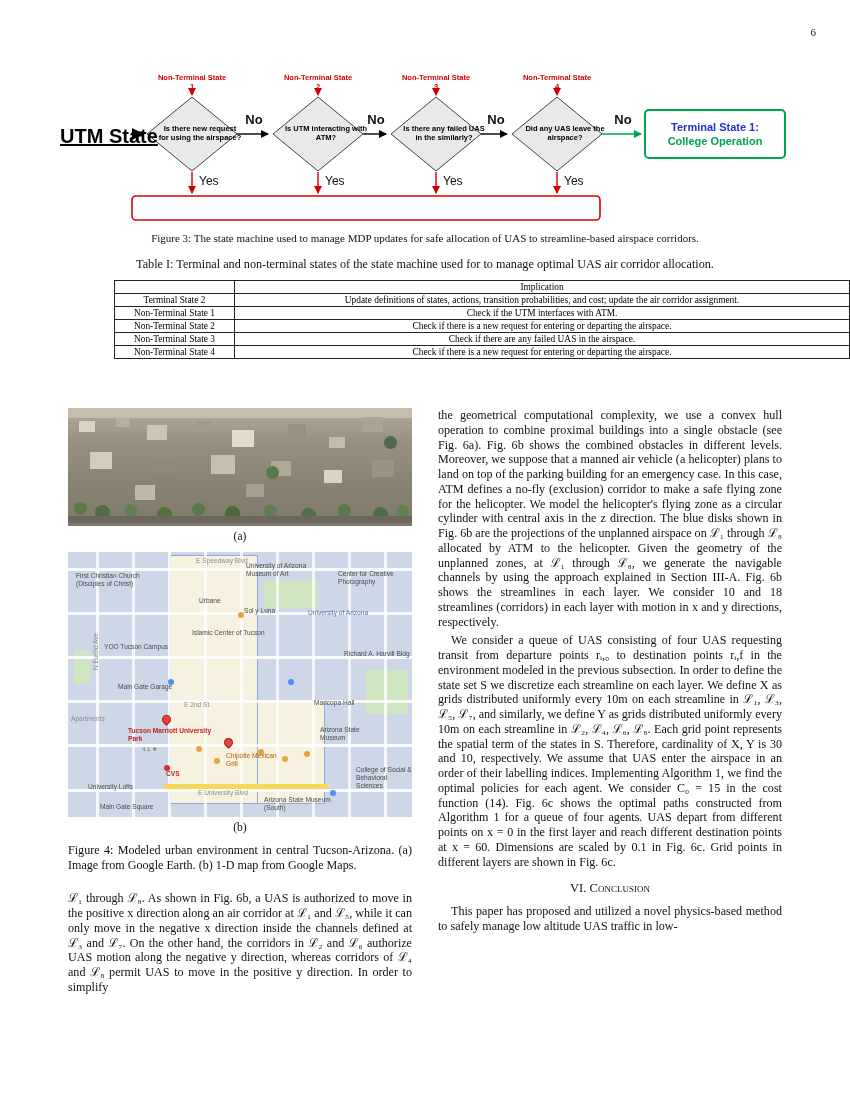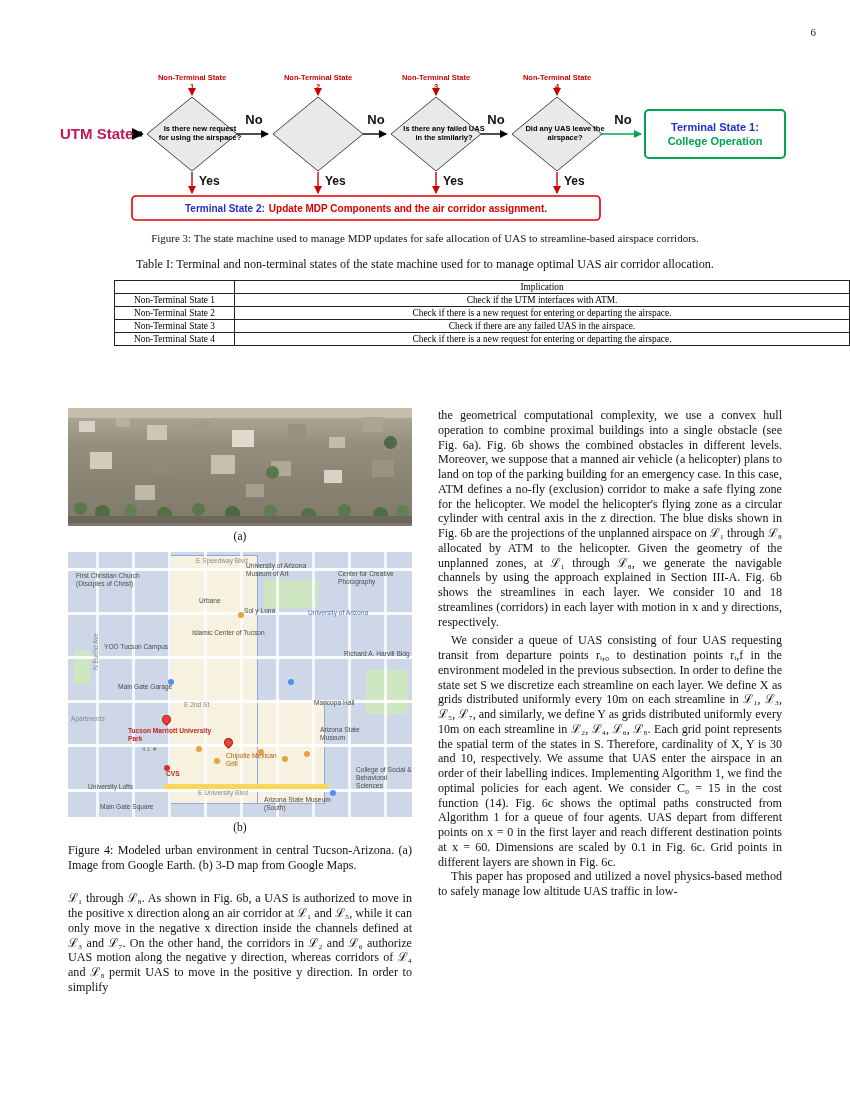--- a/index.html
+++ b/index.html
@@ -6,30 +6,30 @@
   html,body { background:#ffffff; }
   .page { position:relative; width:850px; height:1100px; background:#ffffff;
           font-family:"Liberation Serif", serif; color:#111; overflow:hidden; }
 
   .pageno { position:absolute; top:26px; right:34px; font-size:11px; color:#222; }
 
   
   .diagram { position:absolute; left:60px; top:74px; width:730px; height:150px;
              font-family:"Liberation Sans", sans-serif; }
   .diagram svg { position:absolute; left:0; top:0; }
-  .utm { position:absolute; left:0px; top:51px; font-size:15px; font-weight:bold; color:#be185d; white-space:nowrap; }
+  .utm { position:absolute; left:0px; top:51px; font-size:20px; font-weight:bold; color:#000000; white-space:nowrap;text-decoration:underline; }
   .ntlabel { position:absolute; top:0; width:70px; text-align:center; font-size:7.5px;
              font-weight:bold; color:#cc0000; line-height:1.15; }
   .nt1{left:97px;} .nt2{left:223px;} .nt3{left:341px;} .nt4{left:462px;}
   .q { position:absolute; top:32px; width:84px; height:54px; display:flex; align-items:center;
        justify-content:center; text-align:center; font-size:7.5px; font-weight:bold; line-height:1.2; color:#000;margin-left:8px; }
   .q1{left:90px;} .q2{left:216px;} .q3{left:334px;} .q4{left:455px;}
   .no { position:absolute; top:38px; font-size:13px; font-weight:bold; transform:translateX(-50%); }
   .no1{left:194px;} .no2{left:316px;} .no3{left:436px;} .no4{left:563px;}
-  .yes { position:absolute; top:100px; font-size:12px; font-weight:bold; }
+  .yes { position:absolute; top:100px; font-size:12px; font-weight:normal; }
   .yes1{left:139px;} .yes2{left:265px;} .yes3{left:383px;} .yes4{left:504px;}
   .t1 { position:absolute; left:585px; top:36px; width:140px; height:48px; display:flex;
         flex-direction:column; align-items:center; justify-content:center; line-height:1.3; }
   .t1a { color:#2430c8; font-weight:bold; font-size:11px; }
   .t1b { color:#00a550; font-weight:bold; font-size:11px; }
   .t2 { position:absolute; left:72px; top:122px; width:468px; height:24px; display:flex;
         align-items:center; justify-content:center; white-space:nowrap; font-size:10px; font-weight:bold; }
   .t2a { color:#2430c8; margin-right:4px; }
   .t2b { color:#dd0000; }
 
@@ -156,52 +156,53 @@
     </svg>
 
     <div class="utm">UTM State</div>
 
     <div class="ntlabel nt1">Non-Terminal State 1</div>
     <div class="ntlabel nt2">Non-Terminal State 2</div>
     <div class="ntlabel nt3">Non-Terminal State 3</div>
     <div class="ntlabel nt4">Non-Terminal State 4</div>
 
     <div class="q q1">Is there new request for using the airspace?</div>
+    <div class="q q2">Is UTM interacting with ATM?</div>
     <div class="q q3">Is there any failed UAS in the similarly?</div>
     <div class="q q4">Did any UAS leave the airspace?</div>
 
     <div class="no no1">No</div>
     <div class="no no2">No</div>
     <div class="no no3">No</div>
     <div class="no no4">No</div>
 
     <div class="yes yes1">Yes</div>
     <div class="yes yes2">Yes</div>
     <div class="yes yes3">Yes</div>
     <div class="yes yes4">Yes</div>
 
     <div class="t1">
       <span class="t1a">Terminal State 1:</span>
       <span class="t1b">College Operation</span>
     </div>
 
-    <div class="t2">
-      <span class="t2a">Terminal State 2:</span>
-      <span class="t2b">Update MDP Components and the air corridor assignment.</span>
-    </div>
   </div>
 
   <div class="fig3caption">Figure 3: The state machine used to manage MDP updates for safe allocation of UAS to streamline-based airspace corridors.</div>
 
   <div class="tablecaption">Table I: Terminal and non-terminal states of the state machine used for to manage optimal UAS air corridor allocation.</div>
   <table class="t">
     <tbody>
         <tr>
       <td class="c1"></td>
       <td>Implication</td>
+    </tr>
+    <tr>
+      <td class="c1">Terminal State 2</td>
+      <td>Update definitions of states, actions, transition probabilities, and cost; update the air corridor assignment.</td>
     </tr>
     <tr>
       <td class="c1">Non-Terminal State 1</td>
       <td>Check if the UTM interfaces with ATM.</td>
     </tr>
     <tr>
       <td class="c1">Non-Terminal State 2</td>
       <td>Check if there is a new request for entering or departing the airspace.</td>
     </tr>
     <tr>
@@ -258,24 +259,25 @@
       <span class="ml m18">University Lofts</span>
       <span class="ml road m19">Apartments</span>
       <span class="ml road m20">E 2nd St</span>
       <span class="ml road m21">E University Blvd</span>
       <span class="ml m22">Arizona State Museum (South)</span>
       <span class="ml m23">College of Social &amp; Behavioral Sciences</span>
       <span class="ml m24">Main Gate Square</span>
     </div>
     <div class="sub">(b)</div>
 
-    <div class="figcap">Figure 4: Modeled urban environment in central Tucson-Arizona. (a) Image from Google Earth. (b) 3-D map from Google Maps.</div>
+    <div class="figcap">Figure 4: Modeled urban environment in central Tucson-Arizona. (a) Image from Google Earth. (b) 1-D map from Google Maps.</div>
 
     <div class="para">ℒ₁ through ℒ₈. As shown in Fig. 6b, a UAS is authorized to move in the positive x direction along an air corridor at ℒ₁ and ℒ₅, while it can only move in the negative x direction inside the channels defined at ℒ₃ and ℒ₇. On the other hand, the corridors in ℒ₂ and ℒ₆ authorize UAS motion along the negative y direction, whereas corridors of ℒ₄ and ℒ₈ permit UAS to move in the positive y direction. In order to simplify</div>
   </div>
 
   <div class="colR">
     <div class="para">the geometrical computational complexity, we use a convex hull operation to combine proximal buildings into a single obstacle (see Fig. 6a). Fig. 6b shows the combined obstacles in different levels. Moreover, we suppose that a manned air vehicle (a helicopter) plans to land on top of the parking building for an emergency case. In this case, ATM defines a no-fly (exclusion) corridor to make a safe flying zone for the helicopter. We model the helicopter's flying zone as a circular cylinder with central axis in the z direction. The blue disks shown in Fig. 6b are the projections of the unplanned airspace on ℒ₁ through ℒ₈ allocated by ATM to the helicopter. Given the geometry of the unplanned zones, at ℒ₁ through ℒ₈, we generate the navigable channels by using the approach explained in Section III-A. Fig. 6b shows the streamlines in each layer. We consider 10 and 18 streamlines (corridors) in each layer with motion in x and y directions, respectively.</div>
     <div class="para indent mt">We consider a queue of UAS consisting of four UAS requesting transit from departure points rᵢ,₀ to destination points rᵢ,f in the environment modeled in the previous subsection. In order to define the state set S we discretize each streamline on each layer. We define X as grids distributed uniformly every 10m on each streamline in ℒ₁, ℒ₃, ℒ₅, ℒ₇, and similarly, we define Y as grids distributed uniformly every 10m on each streamline in ℒ₂, ℒ₄, ℒ₆, ℒ₈. Each grid point represents the spatial term of the states in S. Therefore, cardinality of X, Y is 30 and 10, respectively. We assume that UAS enter the airspace in an order of their labelling indices. Implementing Algorithm 1, we find the optimal policies for each agent. We consider C₀ = 15 in the cost function (14). Fig. 6c shows the optimal paths constructed from Algorithm 1 for a queue of four agents. UAS depart from different points on x = 0 in the first layer and reach different destination points at x = 60. Dimensions are scaled by 0.1 in Fig. 6c. Grid points in different layers are shown in Fig. 6c.</div>
+    <div class="secheading">VI. Conclusion</div>
     <div class="para indent">This paper has proposed and utilized a novel physics-based method to safely manage low altitude UAS traffic in low-</div>
   </div>
 
 </div>
 
 </body></html>

